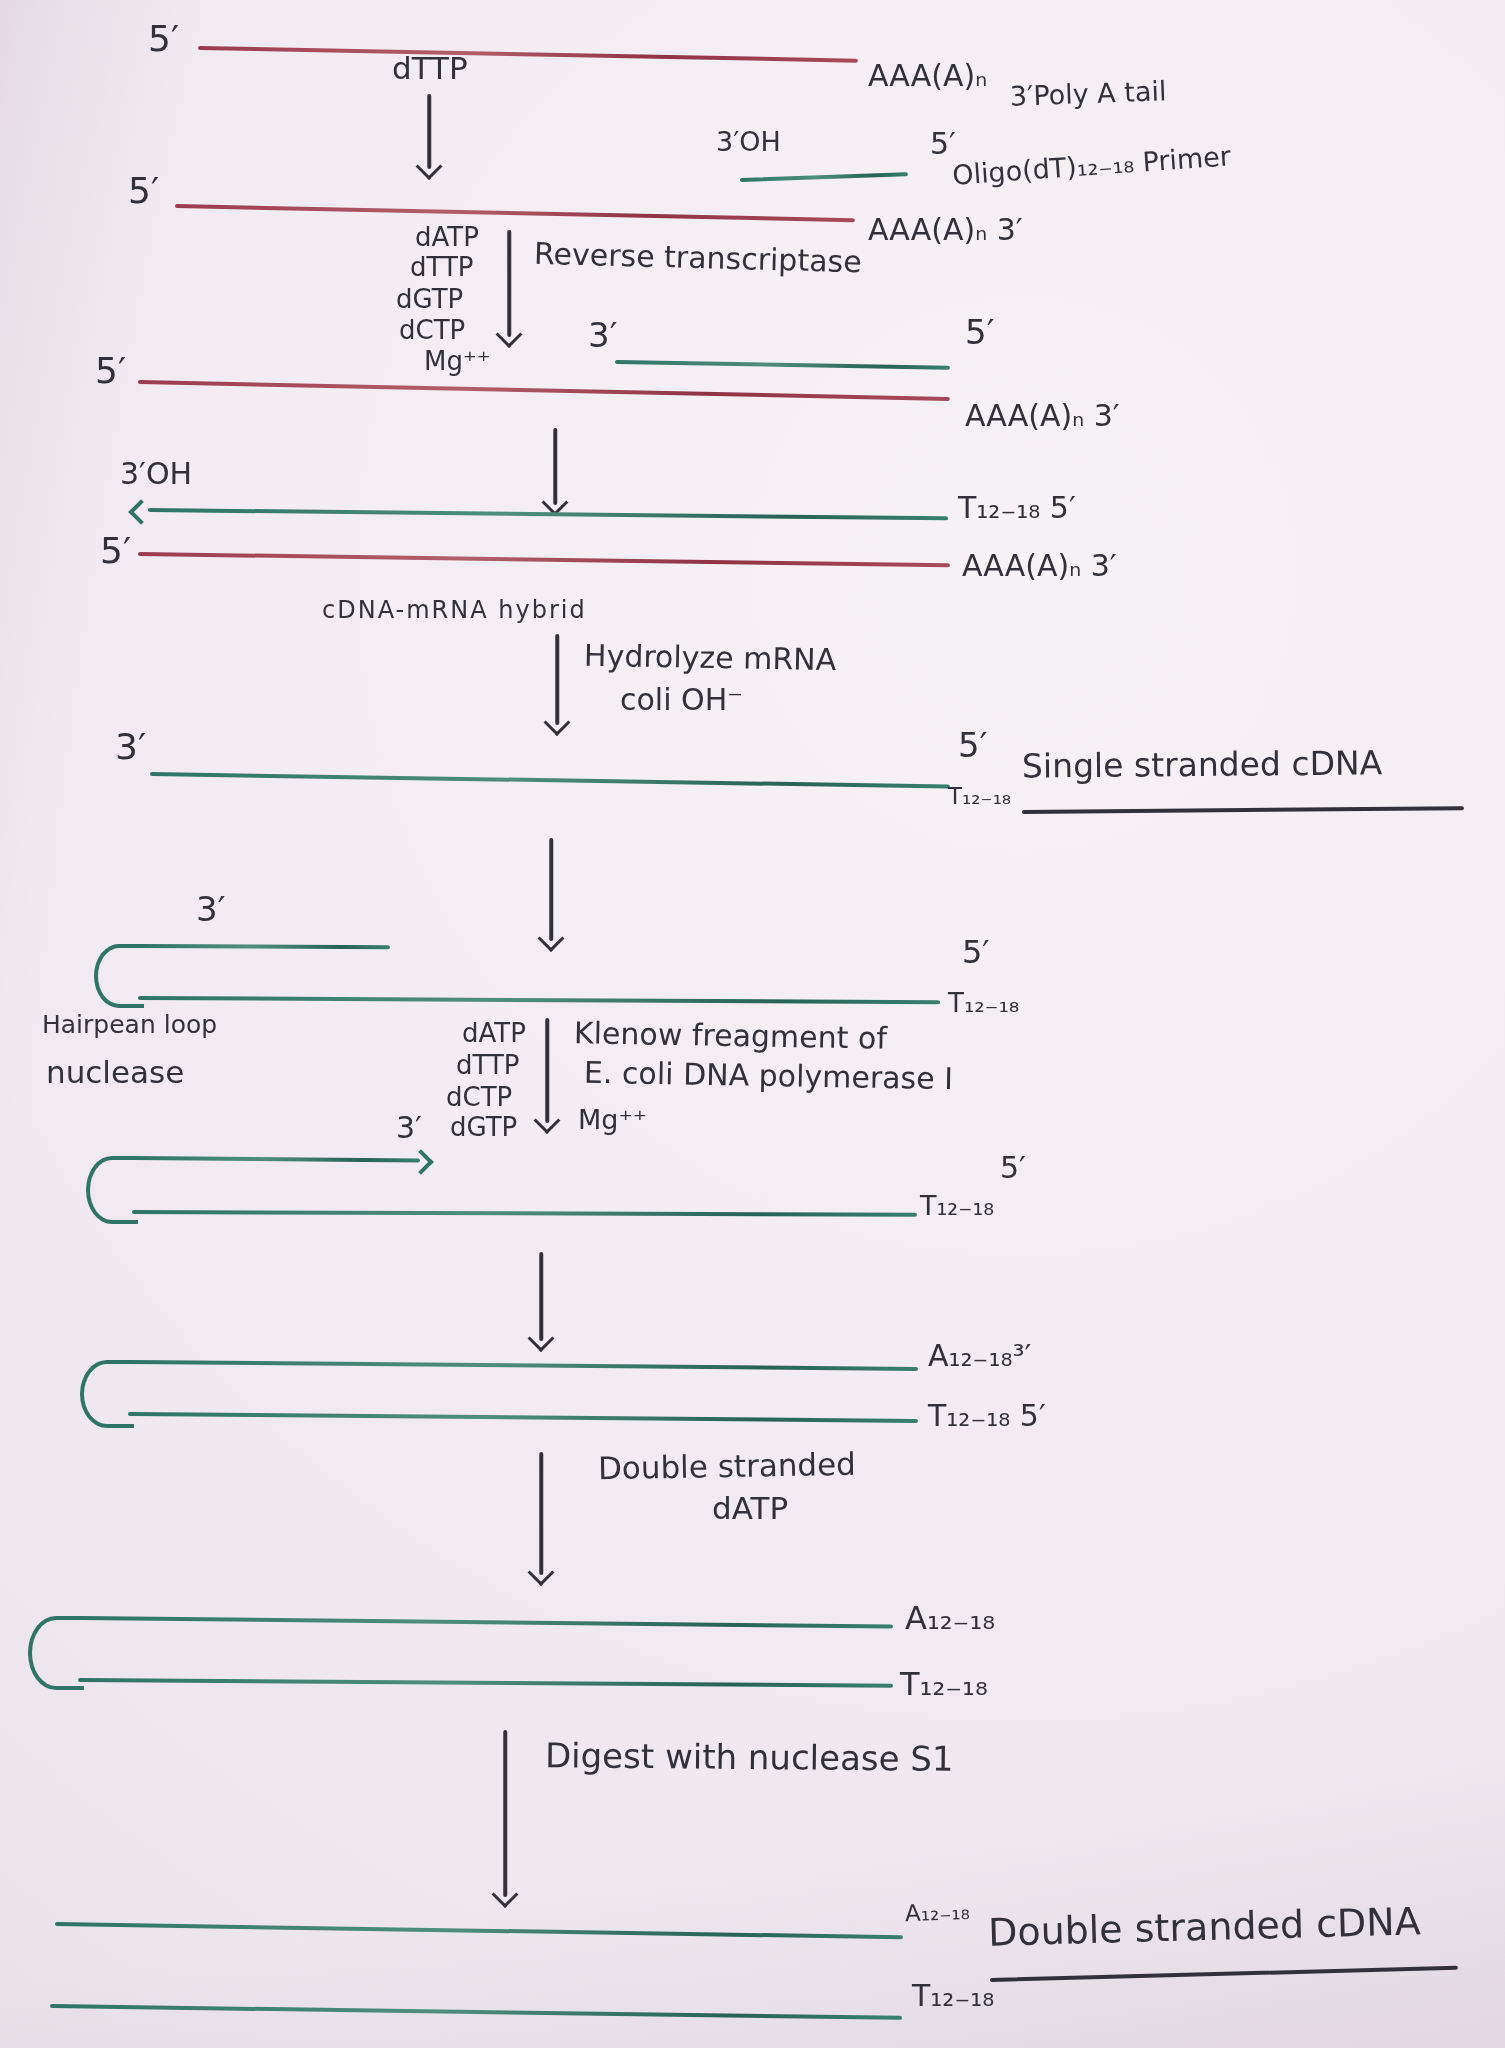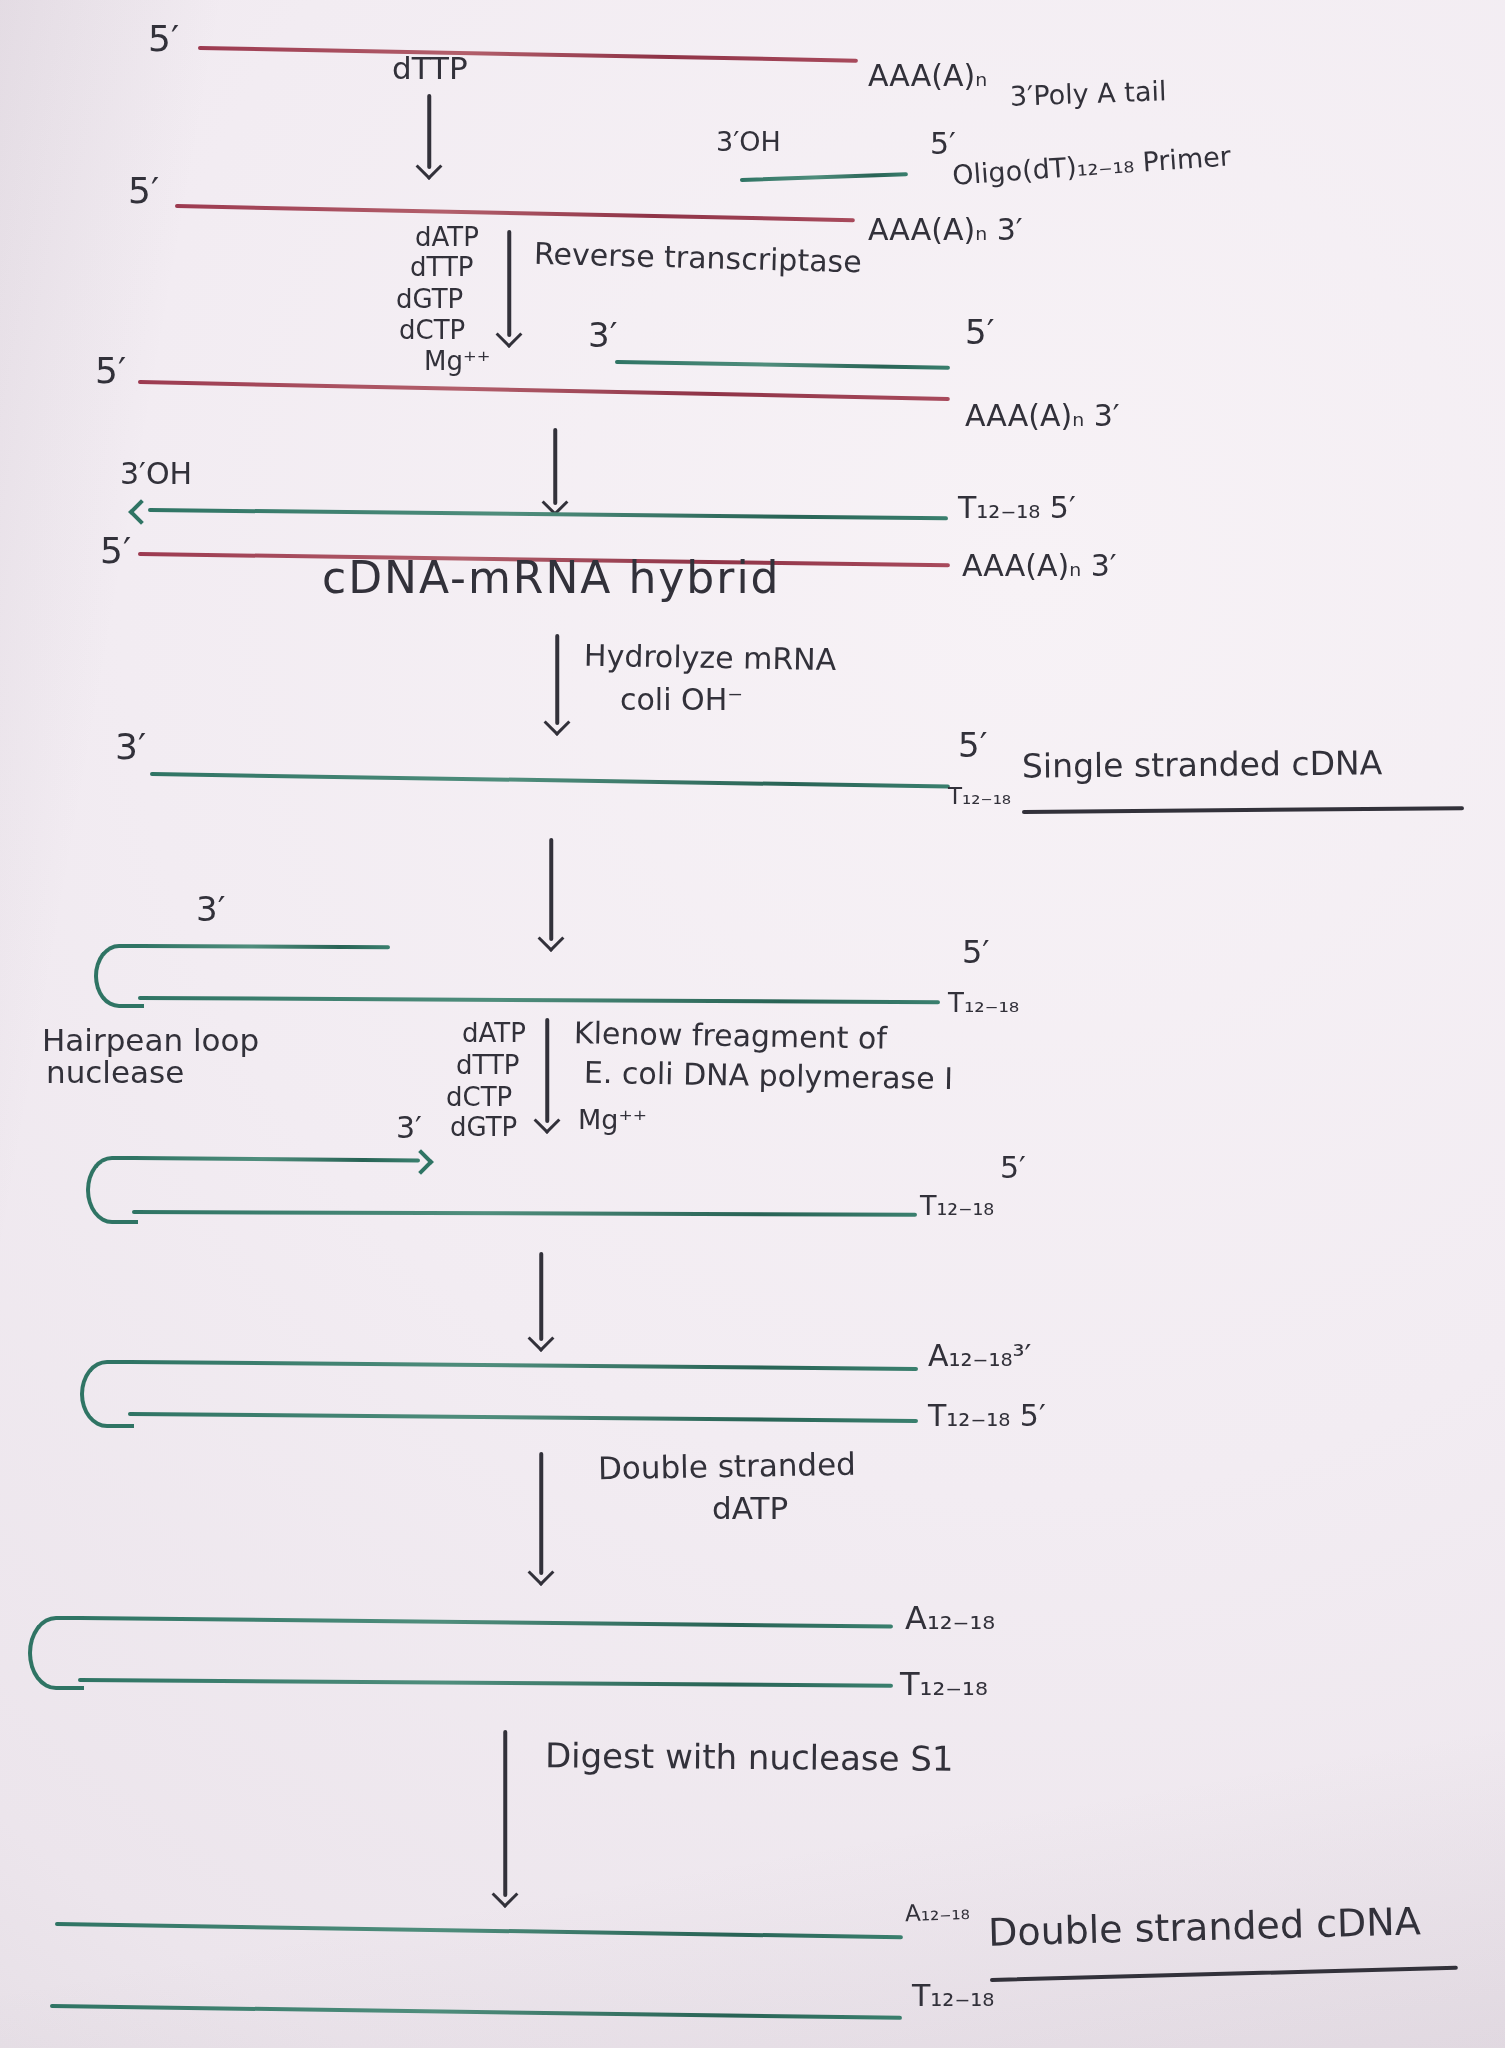--- a/index.html
+++ b/index.html
@@ -80,21 +80,21 @@
       <div class="head"></div>
   </div>
 
   <span class="lbl" style="left:120px;top:458px;font-size:30px;">3′OH</span>
   <div class="chev-left" style="left:132px;top:503px;"></div>
   <div class="line dna" style="left:148px;top:508px;width:800px;transform:rotate(0.6deg);"></div>
   <span class="lbl" style="left:958px;top:492px;font-size:30px;">T₁₂₋₁₈ 5′</span>
   <span class="lbl" style="left:100px;top:532px;font-size:36px;">5′</span>
   <div class="line rna" style="left:138px;top:552px;width:812px;transform:rotate(0.8deg);"></div>
   <span class="lbl" style="left:962px;top:550px;font-size:30px;">AAA(A)ₙ 3′</span>
-  <span class="lbl" style="left:322px;top:555px;font-size:44px;letter-spacing:2px;">cDNA-mRNA hybrid</span>
+  <span class="lbl" style="left:322px;top:598px;font-size:24px;letter-spacing:2px;">cDNA-mRNA hybrid</span>
 
   <div class="varrow" style="left:546px;top:634px;height:98px;">
     <div class="shaft"></div>
       <div class="head"></div>
   </div>
   <span class="lbl" style="left:584px;top:642px;font-size:30px;transform:rotate(1deg);">Hydrolyze mRNA</span>
   <span class="lbl" style="left:620px;top:684px;font-size:30px;">coli OH⁻</span>
 
   <span class="lbl" style="left:115px;top:728px;font-size:36px;">3′</span>
   <div class="line dna" style="left:150px;top:772px;width:800px;transform:rotate(0.9deg);"></div>
@@ -106,21 +106,21 @@
     <div class="shaft"></div>
       <div class="head"></div>
   </div>
 
   <div class="loop" style="left:94px;top:944px;width:46px;height:56px;"></div>
   <span class="lbl" style="left:196px;top:892px;font-size:34px;">3′</span>
   <div class="line dna" style="left:138px;top:944px;width:252px;transform:rotate(0.3deg);"></div>
   <div class="line dna" style="left:138px;top:996px;width:802px;transform:rotate(0.3deg);"></div>
   <span class="lbl" style="left:962px;top:936px;font-size:32px;">5′</span>
   <span class="lbl" style="left:948px;top:990px;font-size:26px;">T₁₂₋₁₈</span>
-  <span class="lbl" style="left:42px;top:1012px;font-size:31px;margin-top:12px;">Hairpean loop</span>
+  <span class="lbl" style="left:42px;top:1012px;font-size:25px;">Hairpean loop</span>
   <span class="lbl" style="left:46px;top:1056px;font-size:31px;">nuclease</span>
 
   <span class="lbl" style="left:462px;top:1020px;font-size:26px;">dATP</span>
   <span class="lbl" style="left:456px;top:1052px;font-size:26px;">dTTP</span>
   <span class="lbl" style="left:446px;top:1084px;font-size:26px;">dCTP</span>
   <span class="lbl" style="left:450px;top:1114px;font-size:26px;">dGTP</span>
   <span class="lbl" style="left:396px;top:1112px;font-size:30px;">3′</span>
   <div class="varrow" style="left:536px;top:1018px;height:112px;">
     <div class="shaft"></div>
       <div class="head"></div>

